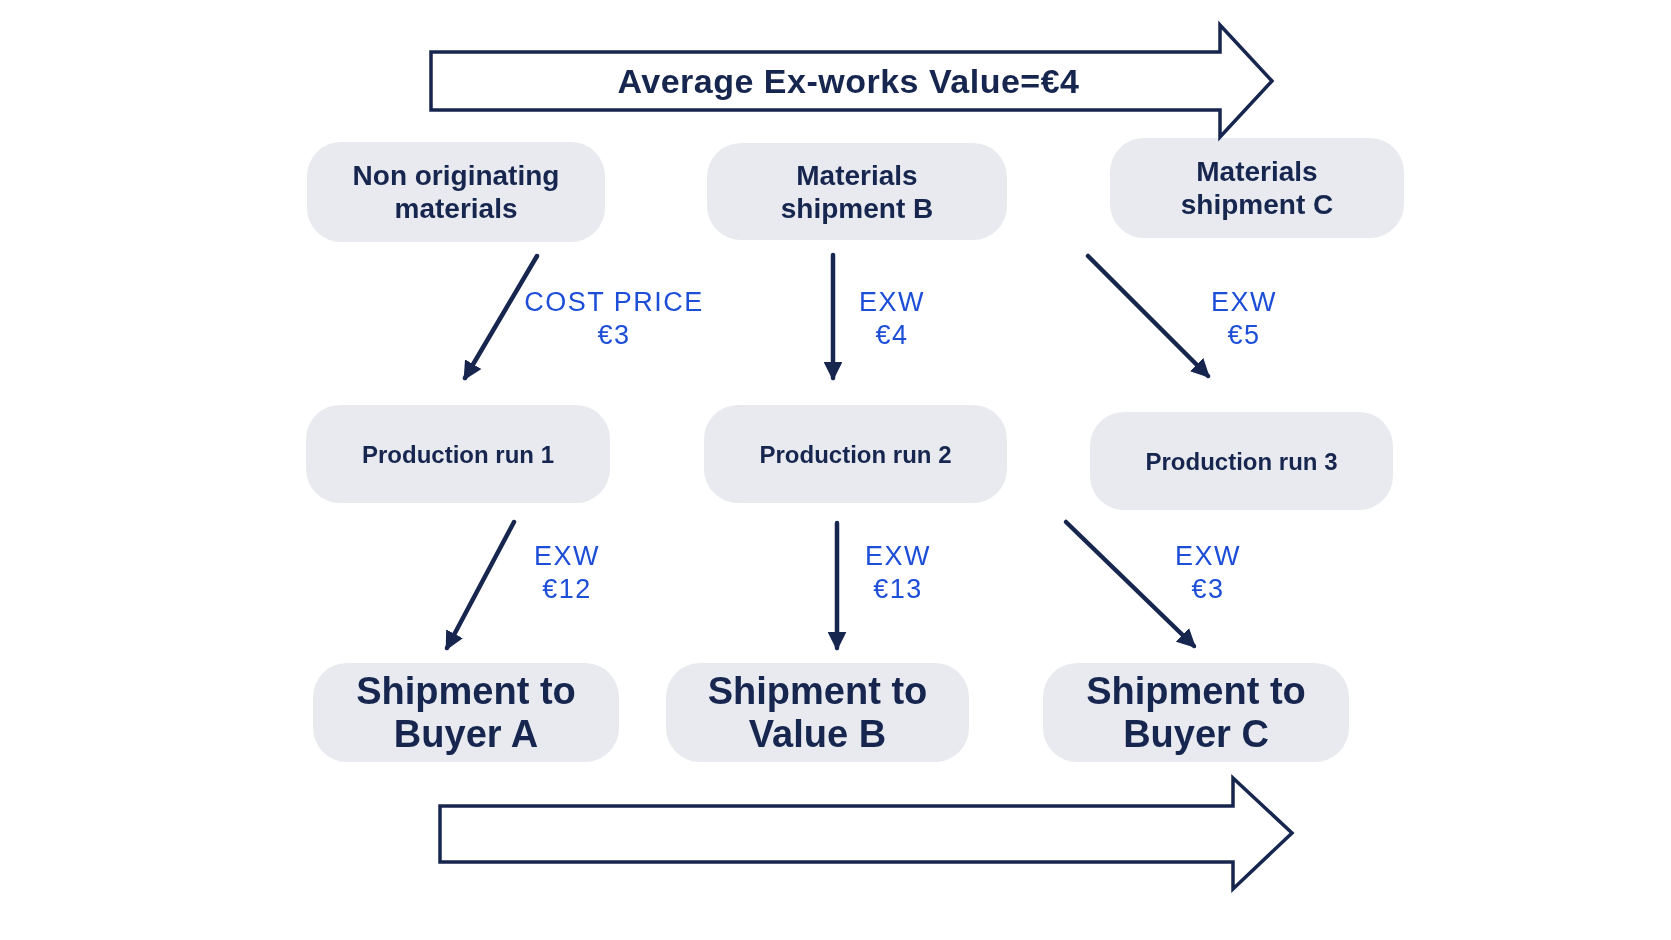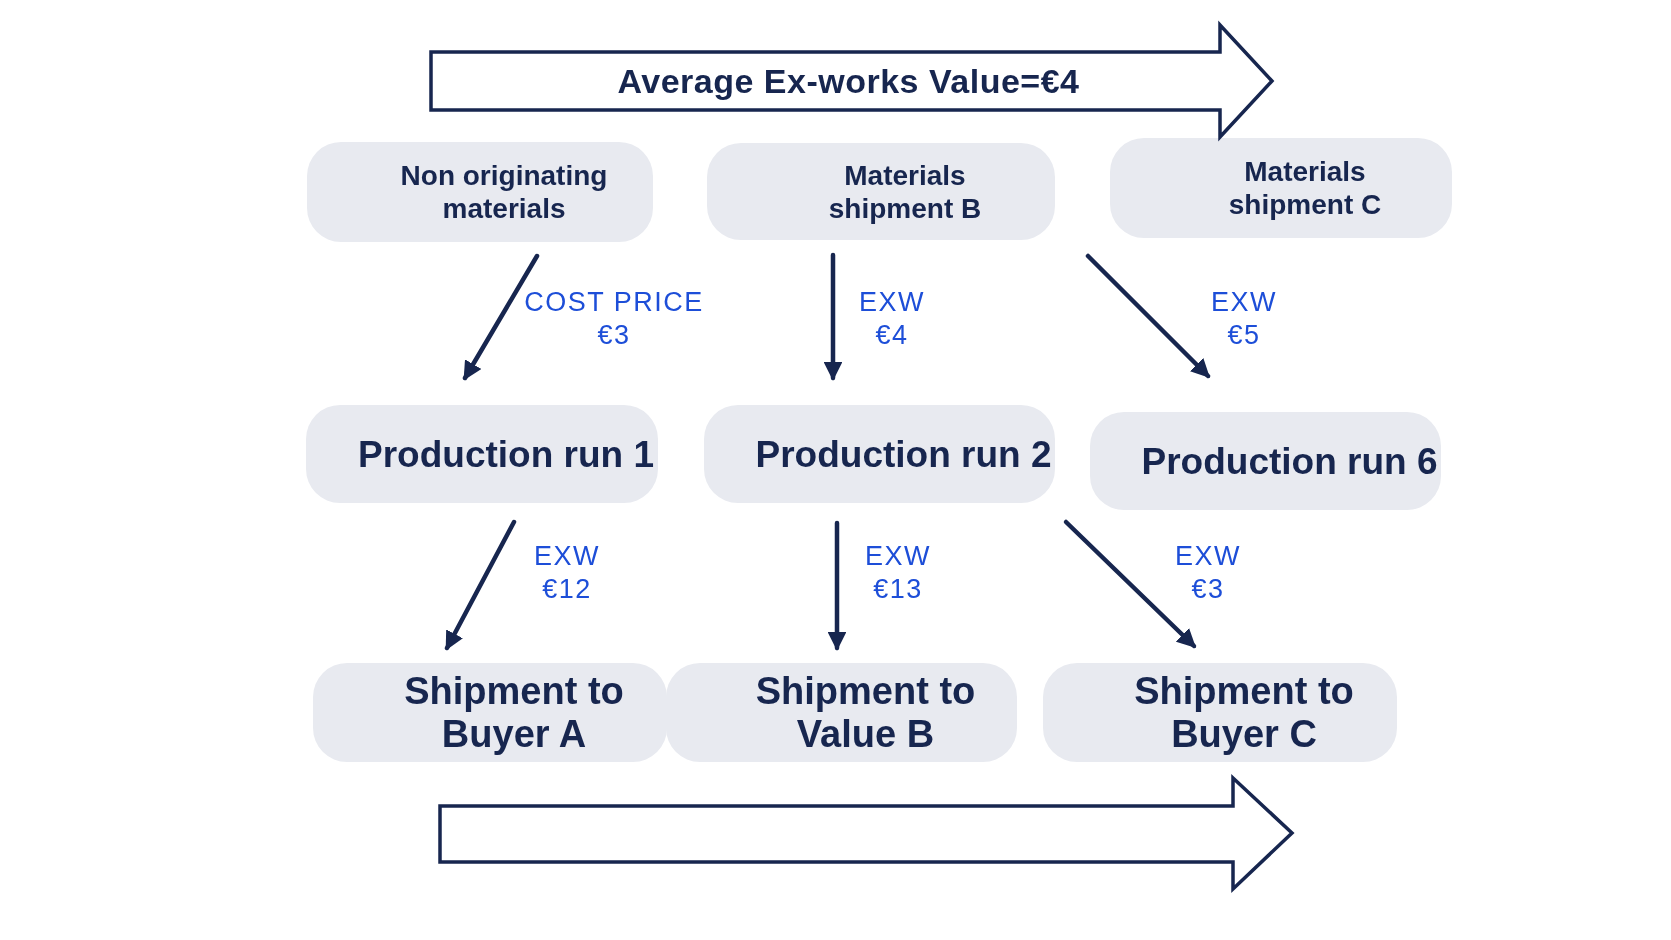--- a/index.html
+++ b/index.html
@@ -30,24 +30,23 @@
     background: #e8eaf0;
     border-radius: 34px;
     display: flex;
     flex-direction: column;
     align-items: center;
     justify-content: center;
     text-align: center;
     color: #17264f;
     font-weight: 700;
     z-index: 1;
-    padding-left: 48px;
   }
   .node.r1 { font-size: 28px; line-height: 33px; }
-  .node.r2 { font-size: 37px; line-height: 33px; }
+  .node.r2 { font-size: 24px; line-height: 33px; }
   .node.r3 { font-size: 38px; line-height: 43px; }
   .edge-label {
     position: absolute;
     transform: translateX(-50%);
     text-align: center;
     color: #1d4ed8;
     font-size: 27px;
     line-height: 33px;
     font-weight: 400;
     letter-spacing: 1.5px;
@@ -106,21 +105,21 @@
     <div>shipment C</div>
   </div>
 
   <div class="node r2" style="left:290px; top:405px; width:304px; height:98px;">
     <div>Production run 1</div>
   </div>
   <div class="node r2" style="left:688px; top:405px; width:303px; height:98px;">
     <div>Production run 2</div>
   </div>
   <div class="node r2" style="left:1074px; top:412px; width:303px; height:98px;">
-    <div>Production run 6</div>
+    <div>Production run 3</div>
   </div>
 
   <div class="node r3" style="left:297px; top:663px; width:306px; height:99px;">
     <div>Shipment to</div>
     <div>Buyer A</div>
   </div>
   <div class="node r3" style="left:650px; top:663px; width:303px; height:99px;">
     <div>Shipment to</div>
     <div>Value B</div>
   </div>

